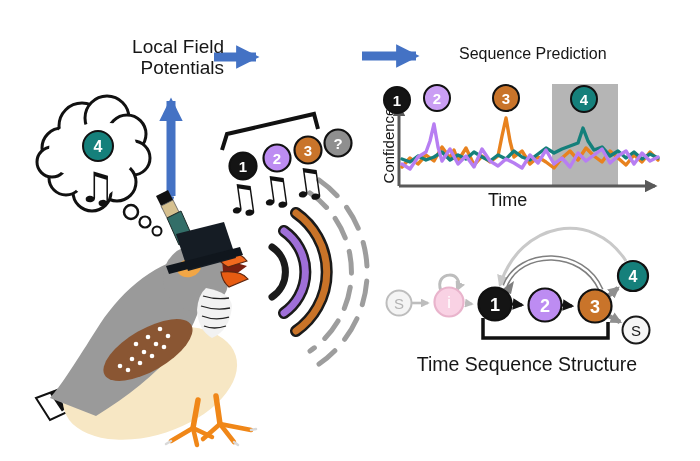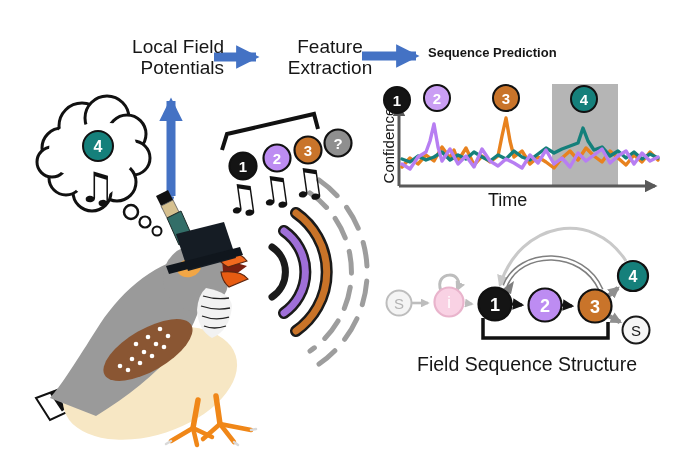--- a/index.html
+++ b/index.html
@@ -2,21 +2,21 @@
 <html><head>
 <meta charset="utf-8">
 <style>
   html,body{margin:0;padding:0;background:#ffffff;}
   .canvas{position:relative;width:700px;height:461px;background:#ffffff;overflow:hidden;
           font-family:"Liberation Sans",sans-serif;color:#111;}
   svg{position:absolute;left:0;top:0;}
   .lbl{position:absolute;color:#161616;}
   #lbl-lfp{left:106px;top:36px;width:118px;text-align:right;font-size:19px;line-height:21px;}
   #lbl-feature{left:281px;top:36px;width:98px;text-align:center;font-size:19px;line-height:21px;}
-  #lbl-seq{left:428px;top:45px;width:210px;white-space:nowrap;font-size:13px;font-weight:bold;}
+  #lbl-seq{left:459px;top:45px;width:210px;white-space:nowrap;font-size:16px;}
   #lbl-conf{left:344px;top:137px;width:88px;text-align:center;font-size:15px;transform:rotate(-90deg);}
   #lbl-time{left:488px;top:190px;width:80px;font-size:18px;}
   #lbl-song{left:410px;top:353px;width:234px;text-align:center;font-size:19.5px;}
   .note{font-family:"DejaVu Sans",sans-serif;}
 </style>
 </head>
 <body>
 
 <div class="canvas">
 
@@ -233,19 +233,18 @@
     <text x="449" y="308" font-size="16" fill="#ffffff" text-anchor="middle">i</text>
     <text x="495" y="310.5" font-size="18" font-weight="bold" fill="#fff" text-anchor="middle">1</text>
     <text x="545" y="311.5" font-size="18" font-weight="bold" fill="#fff" text-anchor="middle">2</text>
     <text x="595" y="312.5" font-size="18" font-weight="bold" fill="#fff" text-anchor="middle">3</text>
     <text x="633" y="282" font-size="16" font-weight="bold" fill="#fff" text-anchor="middle">4</text>
     <text x="636" y="335.5" font-size="15" fill="#1a1a1a" text-anchor="middle">S</text>
   </g>
 </svg>
 
 <div class="lbl" id="lbl-lfp">Local Field Potentials</div>
-<div class="lbl" id="lbl-feature">Feature Extraction</div>
 <div class="lbl" id="lbl-seq">Sequence Prediction</div>
 <div class="lbl" id="lbl-conf">Confidence</div>
 <div class="lbl" id="lbl-time">Time</div>
-<div class="lbl" id="lbl-song">Field Sequence Structure</div>
+<div class="lbl" id="lbl-song">Time Sequence Structure</div>
 
 </div>
 
 </body></html>

